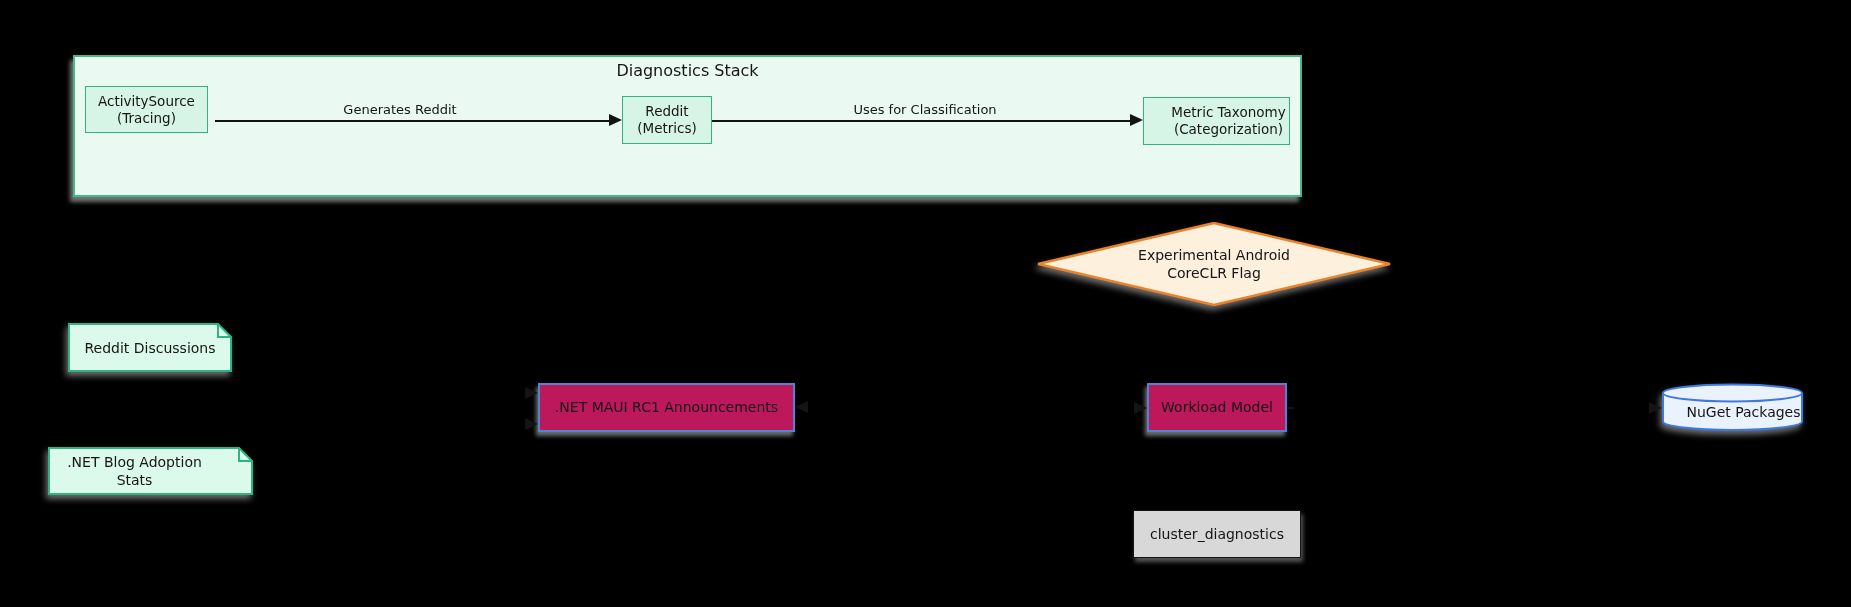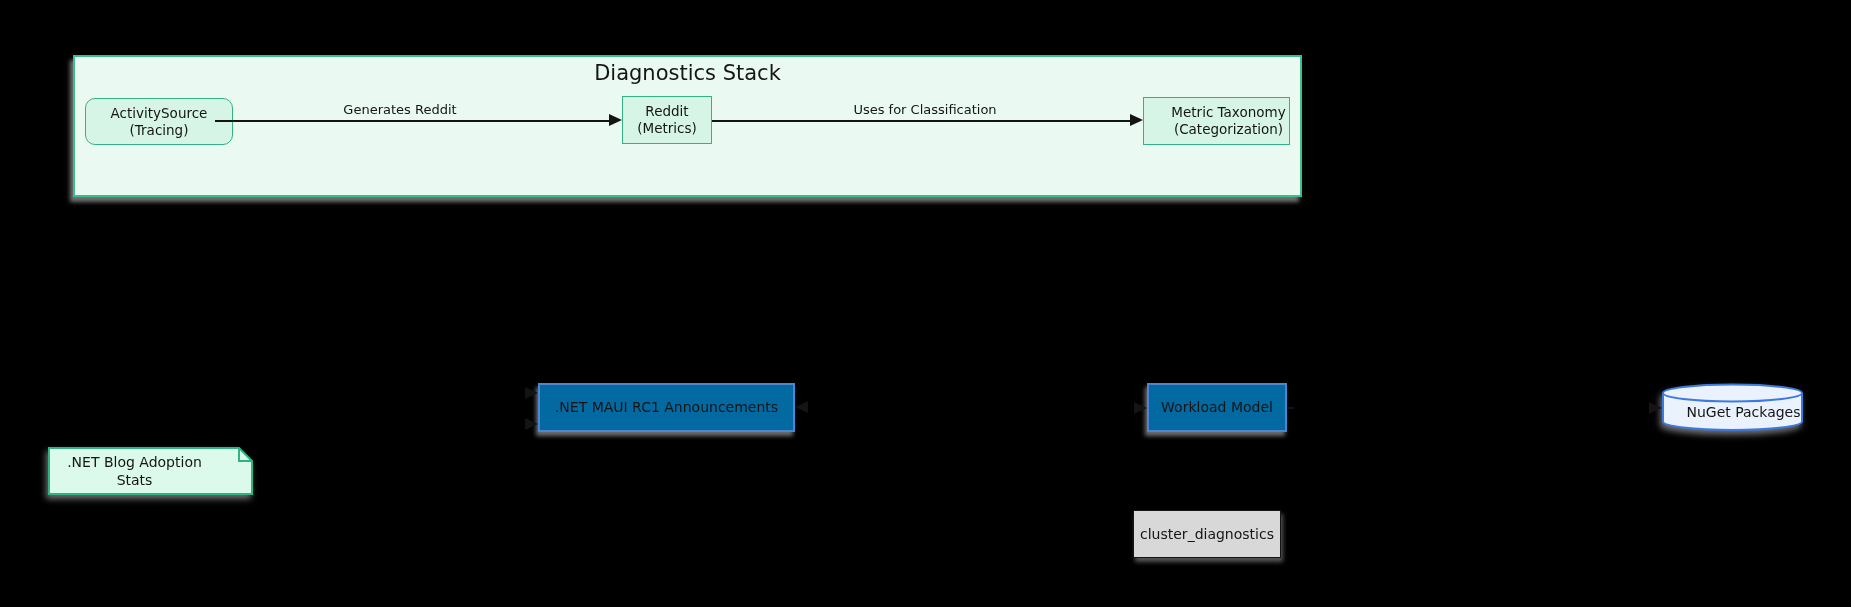--- a/index.html
+++ b/index.html
@@ -6,39 +6,39 @@
   .canvas{
     position:relative;width:1851px;height:607px;background:#000;overflow:hidden;
     font-family:"DejaVu Sans",sans-serif;color:#151515;
   }
   
   .subgraph{
     position:absolute;left:73px;top:55px;width:1229px;height:142px;
     background:#eafaf2;border:2px solid #3dbd8e;box-sizing:border-box;
     filter:drop-shadow(-3px 5px 2px rgba(128,128,128,0.9));
   }
-  .sg-title{position:absolute;left:0;right:0;top:4px;text-align:center;font-size:21px;}
+  .sg-title{position:absolute;left:0;right:0;top:4px;text-align:center;font-size:16px;}
   
   .node{
     position:absolute;box-sizing:border-box;display:flex;align-items:center;justify-content:center;
     text-align:center;font-size:13.5px;line-height:17px;white-space:pre-line;
   }
   .green-rect{background:#d7f5e6;border:1.5px solid #33b383;}
-  .blue-rect{background:#0369a1;border:2px solid #4d85d1;font-size:14px;
+  .blue-rect{background:#be185d;border:2px solid #4d85d1;font-size:14px;
     filter:drop-shadow(-2px 4px 2px rgba(128,128,128,0.85));}
   .gray-rect{background:#d8d8d8;border:1.5px solid #141414;font-size:14px;
     filter:drop-shadow(2px 4px 2px rgba(90,90,90,0.95));}
   
-  #n-activity{left:85px;top:98px;width:148px;height:47px;border-radius:10px;}
+  #n-activity{left:85px;top:86px;width:123px;height:47px;}
   #n-meter{left:622px;top:96px;width:90px;height:48px;}
   #n-taxonomy{left:1143px;top:97px;width:147px;height:48px;padding-left:24px;}
   
   #n-maui{left:538px;top:383px;width:257px;height:49px;}
   #n-workload{left:1147px;top:383px;width:140px;height:49px;}
-  #n-cluster{left:1133px;top:510px;width:148px;height:48px;}
+  #n-cluster{left:1133px;top:510px;width:168px;height:48px;}
   
   .shape-wrap{position:absolute;filter:drop-shadow(-2px 4px 3px rgba(128,128,128,0.85));}
   .shape-wrap svg{display:block;}
   .shape-label{
     position:absolute;left:0;top:0;width:100%;height:100%;
     display:flex;align-items:center;justify-content:center;text-align:center;
     font-size:14px;line-height:18px;white-space:pre-line;
   }
   #n-diamond{left:1036px;top:222px;width:356px;height:84px;}
   #n-reddit{left:68px;top:323px;width:164px;height:49px;}
@@ -94,21 +94,35 @@
   </div>
 
   <div class="edge-line" id="e1-line"></div>
   <div class="arrow-right" id="e1-head"></div>
   <div class="edge-label" id="e1-label">Generates Reddit</div>
 
   <div class="edge-line" id="e2-line"></div>
   <div class="arrow-right" id="e2-head"></div>
   <div class="edge-label" id="e2-label">Uses for Classification</div>
 
+  <div class="shape-wrap" id="n-diamond">
+    <svg width="356" height="84" viewBox="0 0 356 84">
+      <polygon class="diamond-poly" points="178,1 354,42 178,83 2,42"></polygon>
+    </svg>
+    <div class="shape-label">Experimental Android
+CoreCLR Flag</div>
+  </div>
 
+  <div class="shape-wrap" id="n-reddit">
+    <svg width="164" height="49" viewBox="0 0 164 49">
+      <path class="note-path" d="M1,1 H150 L163,14 V48 H1 Z"></path>
+      <path class="note-fold" d="M150,1 V14 H163"></path>
+    </svg>
+    <div class="shape-label">Reddit Discussions</div>
+  </div>
 
   <div class="shape-wrap" id="n-blog">
     <svg width="205" height="48" viewBox="0 0 205 48">
       <path class="note-path" d="M1,1 H191 L204,14 V47 H1 Z"></path>
       <path class="note-fold" d="M191,1 V14 H204"></path>
     </svg>
     <div class="shape-label">.NET Blog Adoption Stats</div>
   </div>
 
   <div class="node blue-rect" id="n-maui">

